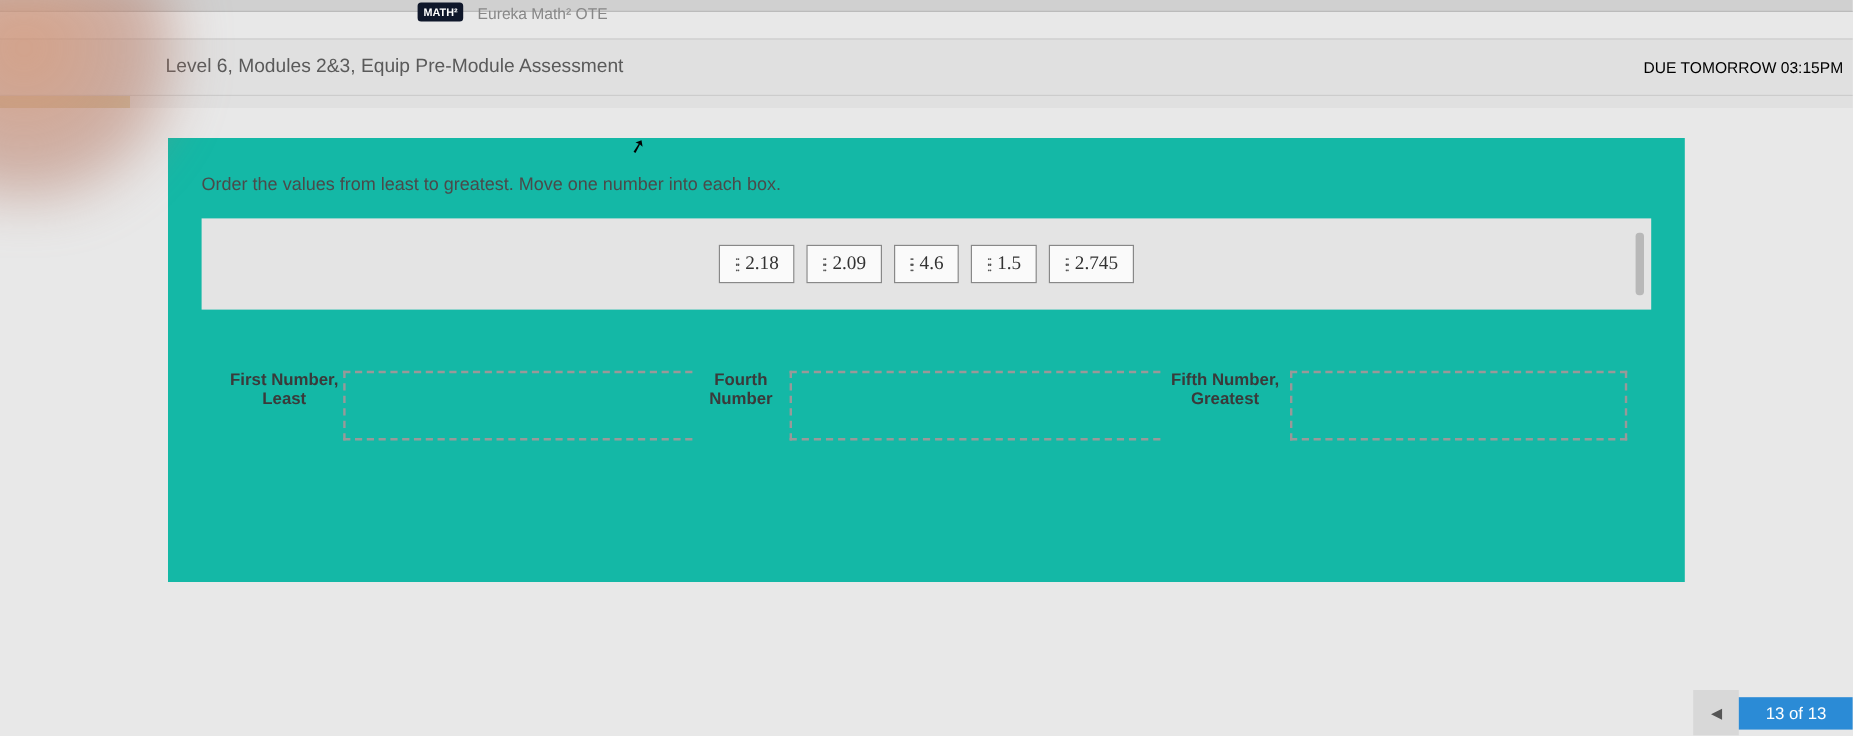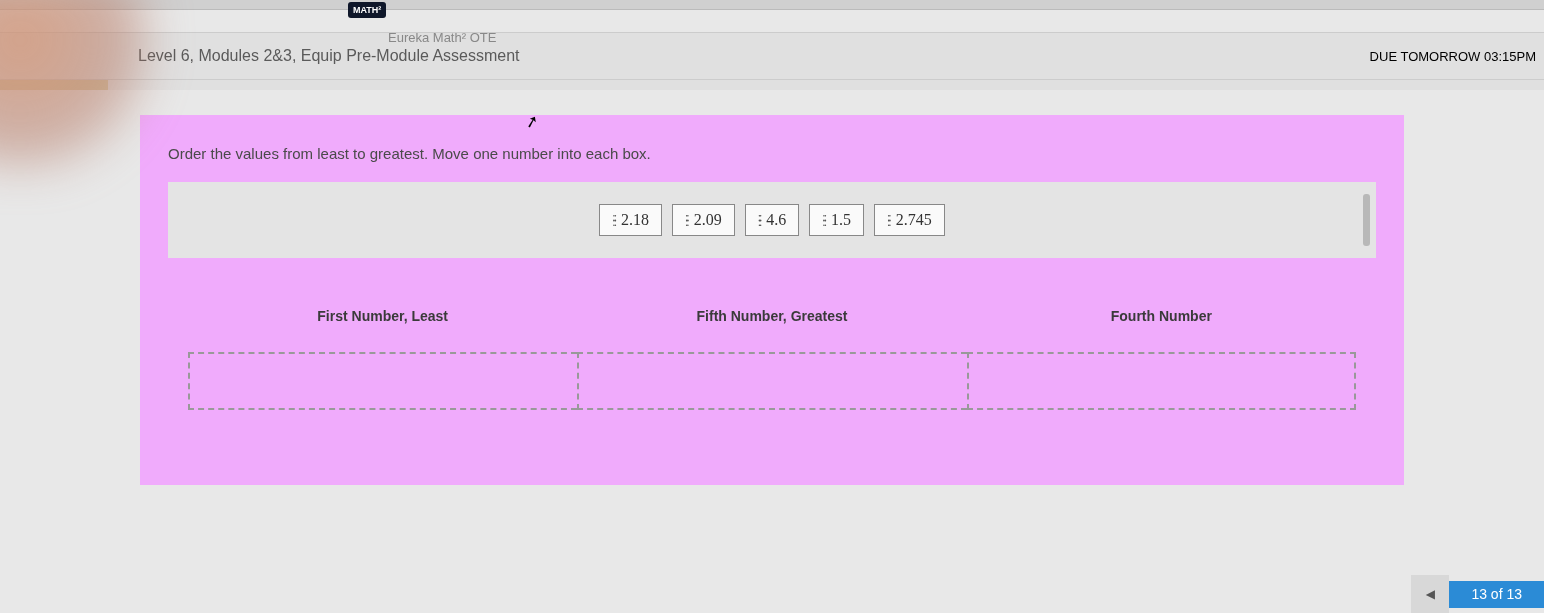--- a/index.html
+++ b/index.html
@@ -30,25 +30,24 @@
       background: #0f172a;
       color: #fff;
       font-size: 9px;
       font-weight: bold;
       padding: 3px 5px;
       border-radius: 3px;
     }
     .logo-text {
       position: absolute;
       top: -6px;
-      left: 388px;
+      left: 398px;
       color: #888;
       font-size: 13px;
       font-weight: 500;
-      margin-top: 26px;
     }
     .header {
       display: flex;
       justify-content: space-between;
       align-items: center;
       padding: 6px 8px 6px 138px;
       height: 48px;
       border-top: 1px solid #ccc;
       border-bottom: 1px solid #ccc;
       background: #e0e0e0;
@@ -65,21 +64,21 @@
       font-weight: 500;
     }
     .divider-strip {
       height: 10px;
       background: linear-gradient(to right, #d4c8a8 0%, #d4c8a8 7%, #e0e0e0 7%, #e0e0e0 100%);
     }
     .content-wrap {
       padding: 25px 140px 0 140px;
     }
     .content {
-      background: #f0abfc;
+      background: #14b8a6;
       padding: 30px 28px 60px 28px;
       min-height: 370px;
     }
     .instruction {
       color: #4a4a4a;
       font-size: 15px;
       margin-bottom: 20px;
     }
     .draggable-bank {
       background: #e4e4e4;
@@ -117,21 +116,20 @@
       background: #b8b8b8;
       border-radius: 3px;
     }
     .drop-zone-row {
       display: flex;
       margin: 0 20px;
     }
     .drop-col {
       flex: 1;
       display: flex;
-      flex-direction: column;
       align-items: center;
     }
     .drop-label {
       font-size: 14px;
       font-weight: bold;
       color: #3a3a3a;
       margin-bottom: 28px;
       text-align: center;
     }
     .drop-box {
@@ -245,25 +243,25 @@
       </div>
       <div class="scroll-indicator"></div>
     </div>
 
     <div class="drop-zone-row">
       <div class="drop-col">
         <div class="drop-label">First Number, Least</div>
         <div class="drop-box"></div>
       </div>
       <div class="drop-col">
+        <div class="drop-label">Fourth Number</div>
+        <div class="drop-box"></div>
+      </div>
+      <div class="drop-col">
         <div class="drop-label">Fifth Number, Greatest</div>
-        <div class="drop-box"></div>
-      </div>
-      <div class="drop-col">
-        <div class="drop-label">Fourth Number</div>
         <div class="drop-box"></div>
       </div>
     </div>
   </div>
 </div>
 
 <div class="footer">
   <button class="prev-btn">
     <span>◀</span>
   </button>

